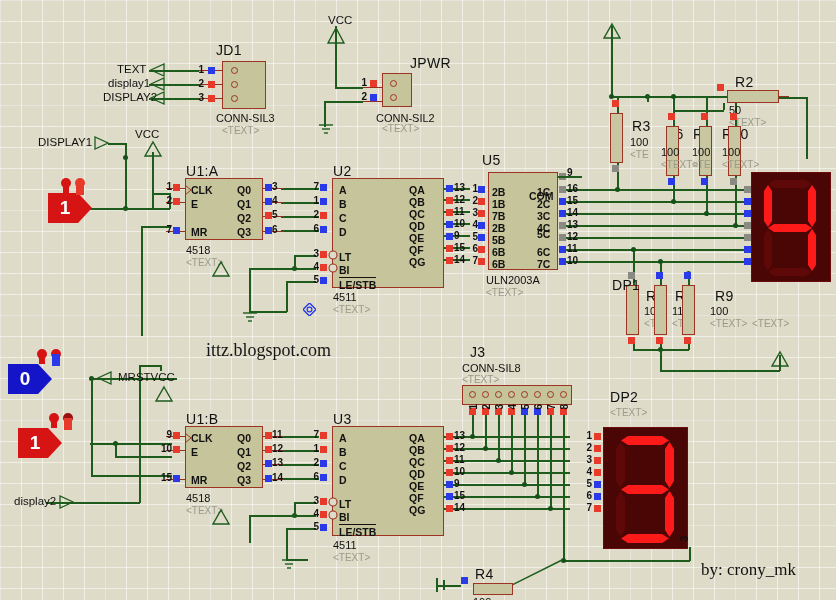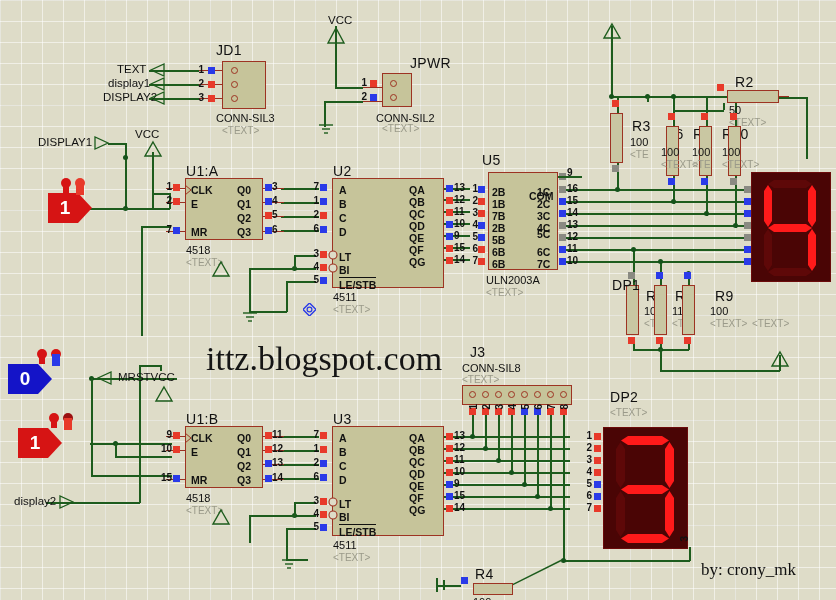--- a/index.html
+++ b/index.html
@@ -52,21 +52,21 @@
   
   .probe{position:absolute;font-size:19px;font-weight:bold;color:#fff;
     display:flex;align-items:center;justify-content:center;}
   
   .disp{position:absolute;background:#4a0505;border:1px solid #6b0b0b;box-sizing:border-box;}
   .seg{position:absolute;background:#ff1a1a;}
   .segoff{background:#5e0808;}
   
   .netlbl{position:absolute;font-size:11.5px;color:#111;}
   .watermark{position:absolute;font-family:"Liberation Serif", serif;
-    font-size:34px;color:#151515;font-weight:400;}
+    font-size:18px;color:#151515;font-weight:400;}
   .credit{position:absolute;font-family:"Liberation Serif", serif;
     font-size:17px;color:#111;}
   .diamond{position:absolute;width:13px;height:13px;}
 </style>
 </head>
 <body>
 
 <div id="root">
 
   <div class="w wh" style="left:149px;top:70px;width:50px;"></div>

